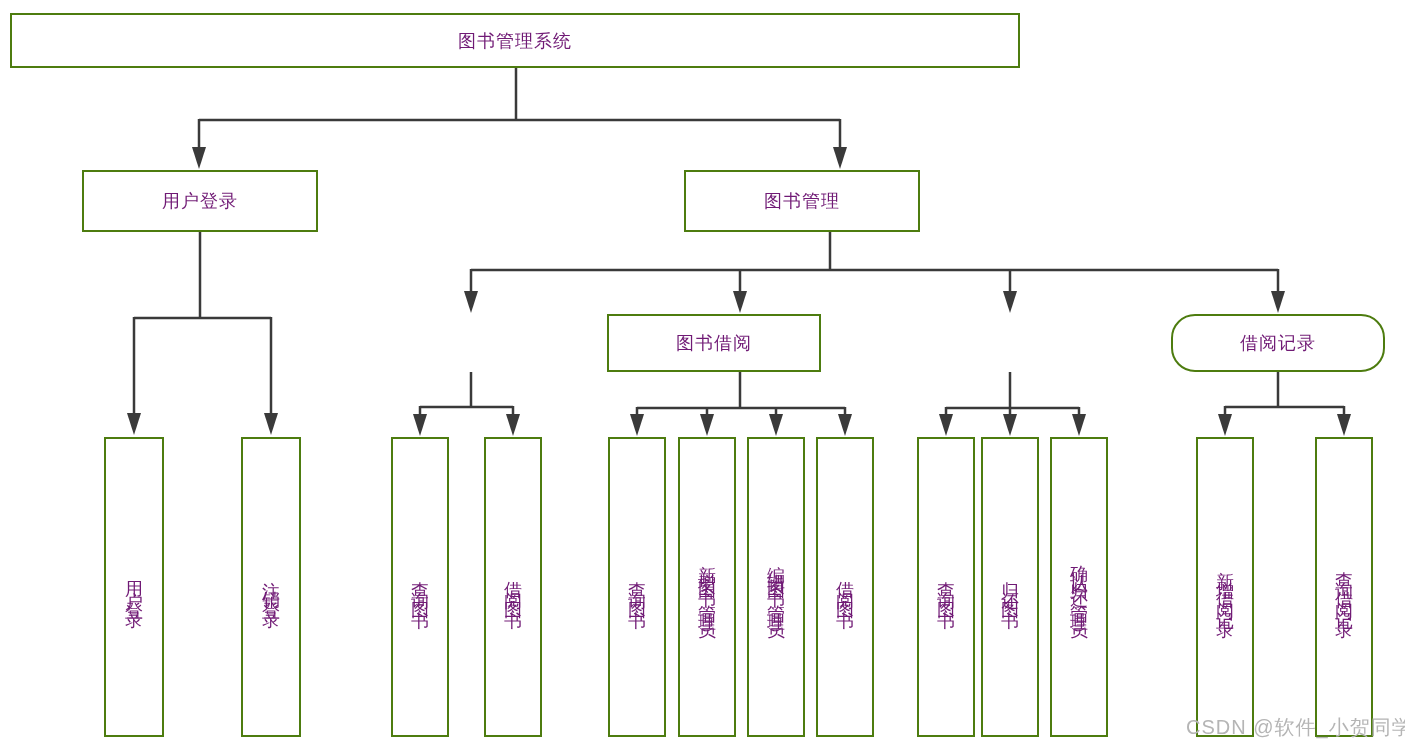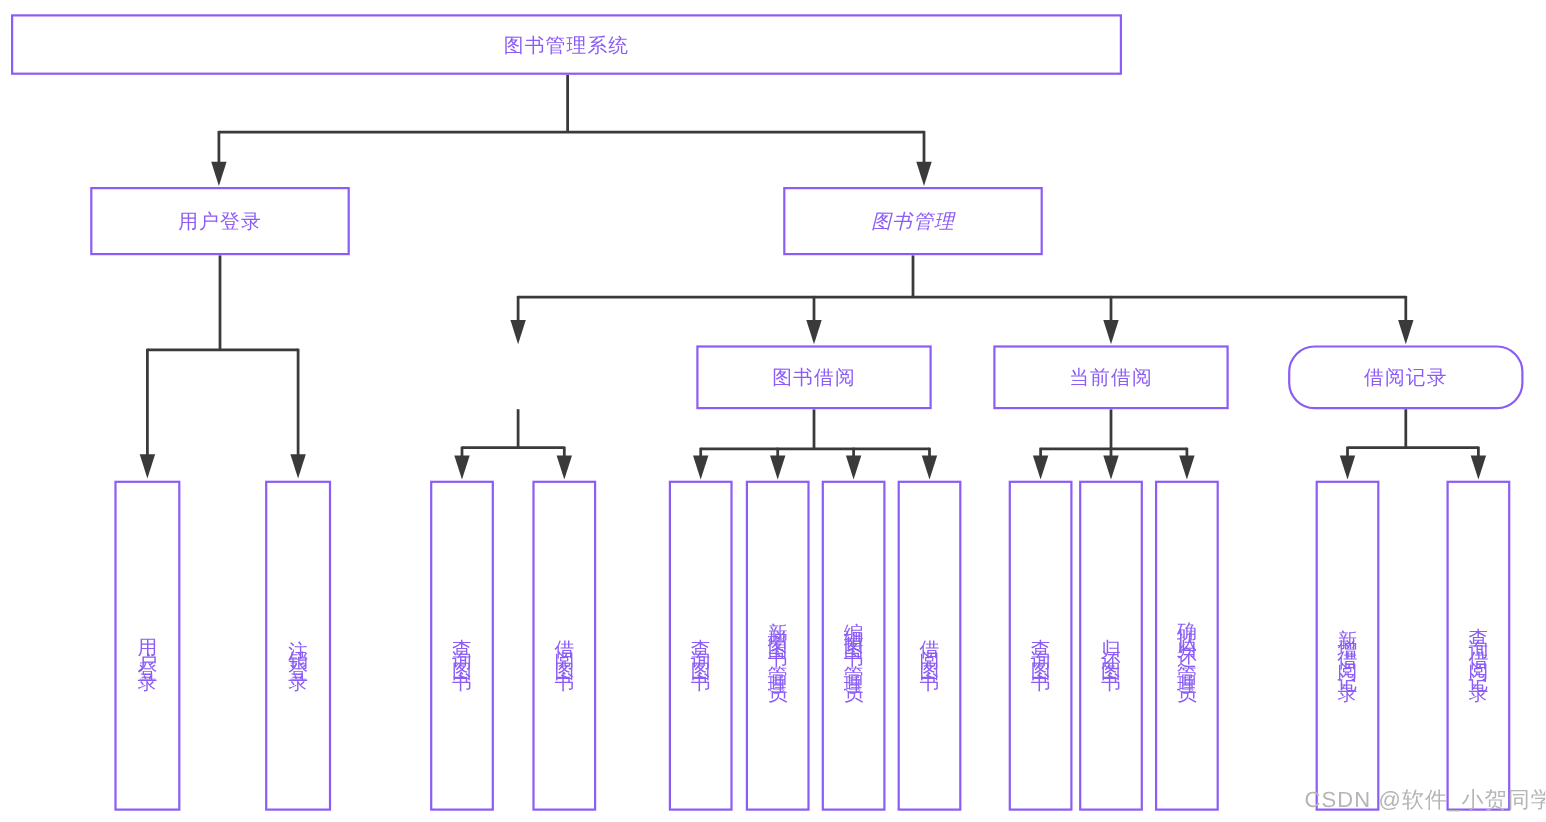--- a/index.html
+++ b/index.html
@@ -13,35 +13,35 @@
   }
   #connectors {
     position: absolute;
     left: 0; top: 0;
     width: 1405px; height: 747px;
   }
   .node {
     position: absolute;
     box-sizing: border-box;
     background: #ffffff;
-    border: 2px solid #8b5cf6;
+    border: 2px solid #4d7c0f;
     display: flex;
     align-items: center;
     justify-content: center;
-    color: #8b5cf6;
+    color: #701a75;
     font-size: 18px;
     letter-spacing: 1px;
     white-space: nowrap;
   }
   .node.root   { left: 10px;   top: 13px;  width: 1010px; height: 55px; }
   .node.lvl2a  { left: 82px;   top: 170px; width: 236px;  height: 62px; }
-  .node.lvl2b  { left: 712px;  top: 170px; width: 236px;  height: 62px; font-style: italic; }
+  .node.lvl2b  { left: 684px;  top: 170px; width: 236px;  height: 62px; }
   .node.lvl3   { top: 314px; width: 214px; height: 58px; }
   .node.g1 { left: 364px; }
-  .node.g2 { left: 633px; text-align: right; }
+  .node.g2 { left: 607px; text-align: right; }
   .node.g3 { left: 903px; }
   .node.g4 { left: 1171px; border-radius: 24px; }
   .node.leaf {
     top: 437px;
     height: 300px;
     width: 58px;
     writing-mode: vertical-rl;
     text-orientation: mixed;
     letter-spacing: 10px;
     font-size: 18px;
@@ -148,23 +148,20 @@
   <div class="node lvl2a">
     <span>用户登录</span>
   </div>
   <div class="node lvl2b">
     <span>图书管理</span>
   </div>
 
   <div class="node lvl3 g2">
     <span>图书借阅</span>
   </div>
-  <div class="node lvl3 g3">
-    <span>当前借阅</span>
-  </div>
   <div class="node lvl3 g4">
     <span>借阅记录</span>
   </div>
 
   <div class="node leaf x1">用户登录</div>
   <div class="node leaf x2">注销登录</div>
 
   <div class="node leaf x3">查询图书</div>
   <div class="node leaf x4">借阅图书</div>
 

